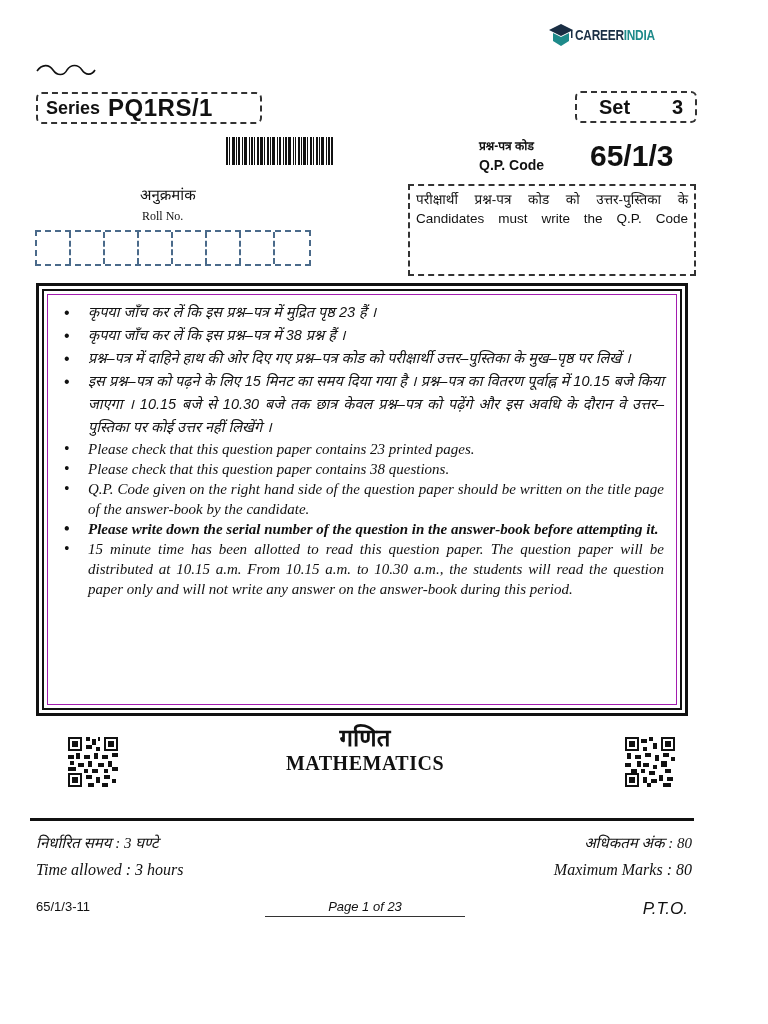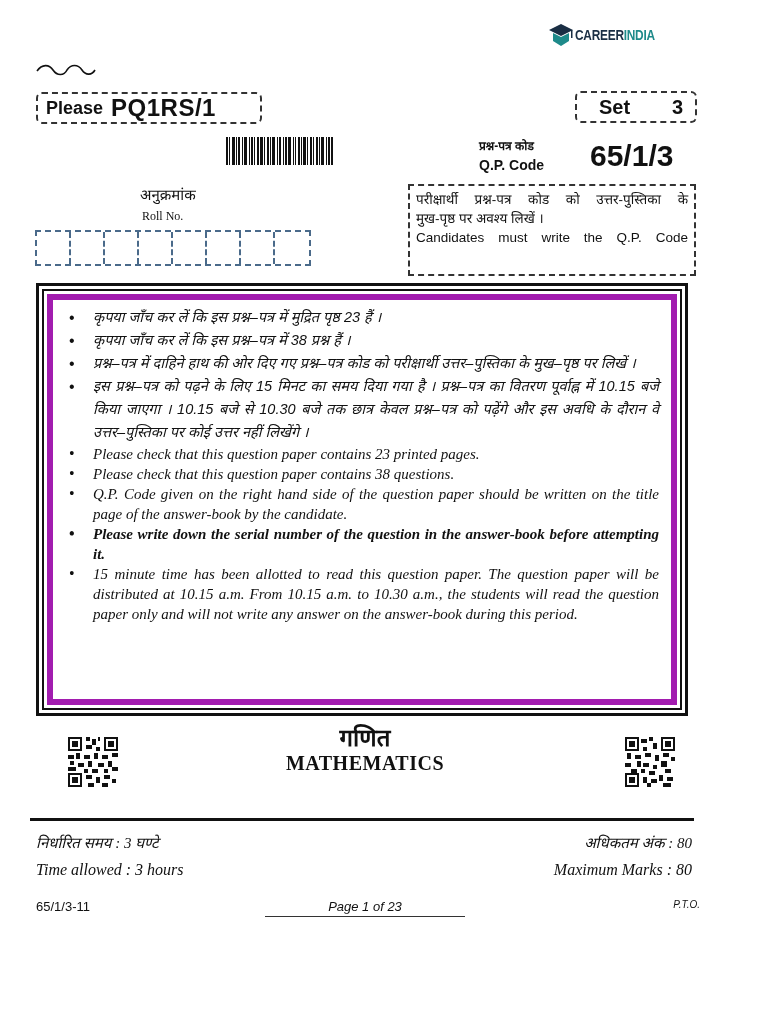--- a/index.html
+++ b/index.html
@@ -35,21 +35,21 @@
   .roll-cell { width: 34px; height: 100%; box-sizing: border-box; border-right: 2px dashed #4a6a8a; }
   .roll-cell:last-child { border-right: none; }
 
   .note-box { left: 408px; top: 184px; width: 288px; height: 92px; border: 2px dashed #333; box-sizing: border-box; padding: 4px 6px; font-size: 13.5px; line-height: 19px; }
   .note-box .j { text-align: justify; text-align-last: justify; }
   .note-box .last { text-align: left; text-align-last: left; }
 
   
   .frame { left: 36px; top: 283px; width: 652px; height: 433px; border: 3px solid #111; box-sizing: border-box; padding: 3px; }
   .frame-inner { width: 100%; height: 100%; border: 2px solid #111; box-sizing: border-box; padding: 3px; }
-  .frame-inner2 { width: 100%; height: 100%; border: 6px solid #a21caf; box-sizing: border-box; padding: 6px 12px 0 14px; }
+  .frame-inner2 { width: 100%; height: 100%; border: 1px solid #a21caf; box-sizing: border-box; padding: 6px 12px 0 14px; }
   .ilist { list-style: none; margin: 0; padding: 0; }
   .ilist li { position: relative; padding-left: 26px; font-family: "Liberation Serif", serif; font-style: italic; font-size: 15px; line-height: 20px; text-align: justify; }
   .ilist li::before { content: "•"; position: absolute; left: 2px; top: 0; font-style: normal; font-size: 16px; }
   .ilist li.hi { font-family: "Liberation Sans", sans-serif; font-size: 14.5px; line-height: 23px; }
   .ilist li.bold { font-weight: bold; }
 
   .qr { width: 50px; height: 50px; }
   .qr-left { left: 68px; top: 737px; }
   .qr-right { left: 625px; top: 737px; }
 
@@ -58,40 +58,40 @@
 
   .rule { left: 30px; top: 818px; width: 664px; height: 3px; background: #111; }
 
   .time-hi { left: 36px; top: 832px; font-family: "Liberation Serif", serif; font-style: italic; font-size: 15px; }
   .marks-hi { right: 76px; top: 832px; font-family: "Liberation Serif", serif; font-style: italic; font-size: 15px; }
   .time-en { left: 36px; top: 861px; font-family: "Liberation Serif", serif; font-style: italic; font-size: 16px; }
   .marks-en { right: 76px; top: 861px; font-family: "Liberation Serif", serif; font-style: italic; font-size: 16px; }
 
   .footer-code { left: 36px; top: 899px; font-size: 13px; }
   .footer-page { left: 265px; width: 200px; top: 899px; text-align: center; font-size: 13px; font-style: italic; padding-bottom: 2px; border-bottom: 1.5px solid #333; }
-  .footer-pto { right: 68px; top: 899px; font-size: 10px; font-style: italic; }
+  .footer-pto { right: 80px; top: 899px; font-size: 17px; font-style: italic; }
 </style>
 </head>
 <body>
 
 <div class="abs logo">
   <svg width="26" height="24" viewBox="0 0 26 24">
     <polygon points="13,1 25,7 13,13 1,7" fill="#1a2e44"></polygon>
     <path d="M5,10 L5,18 L13,23 L21,18 L21,10 L13,14 Z" fill="#1e8a8a"></path>
     <rect x="23" y="7" width="1.5" height="8" fill="#1a2e44"></rect>
   </svg>
   <span class="logo-text"><span class="c1">CAREER</span><span class="c2">INDIA</span></span>
 </div>
 
 <svg class="abs wave" width="60" height="12" viewBox="0 0 60 12">
   <path d="M1,7 C6,0 13,0 17,6 C21,12 28,12 31,6 C35,0 42,0 46,6 C50,12 56,11 59,6" fill="none" stroke="#111" stroke-width="1.6"></path>
 </svg>
 
 <div class="abs series-box">
-  <span class="series-label">Please</span>
+  <span class="series-label">Series</span>
   <span class="series-value">PQ1RS/1</span>
 </div>
 
 <div class="abs set-box">
   <span class="set-label">Set</span>
   <span class="set-value">3</span>
 </div>
 
 <div class="abs barcode">
   <span style="width:2px;margin-right:1px"></span>
@@ -143,21 +143,20 @@
   <div class="roll-cell"></div>
   <div class="roll-cell"></div>
   <div class="roll-cell"></div>
   <div class="roll-cell"></div>
   <div class="roll-cell"></div>
   <div class="roll-cell"></div>
 </div>
 
 <div class="abs note-box">
   <div class="j">परीक्षार्थी प्रश्न-पत्र कोड को उत्तर-पुस्तिका के</div>
-  <div class="last">मुख-पृष्ठ पर अवश्य लिखें ।</div>
   <div class="j">Candidates must write the Q.P. Code</div>
 </div>
 
 <div class="abs frame">
   <div class="frame-inner">
     <div class="frame-inner2">
       <ul class="ilist">
         <li class="hi">कृपया जाँच कर लें कि इस प्रश्न–पत्र में मुद्रित पृष्ठ 23 हैं ।</li>
         <li class="hi">कृपया जाँच कर लें कि इस प्रश्न–पत्र में 38 प्रश्न हैं ।</li>
         <li class="hi">प्रश्न–पत्र में दाहिने हाथ की ओर दिए गए प्रश्न–पत्र कोड को परीक्षार्थी उत्तर–पुस्तिका के मुख–पृष्ठ पर लिखें ।</li>

